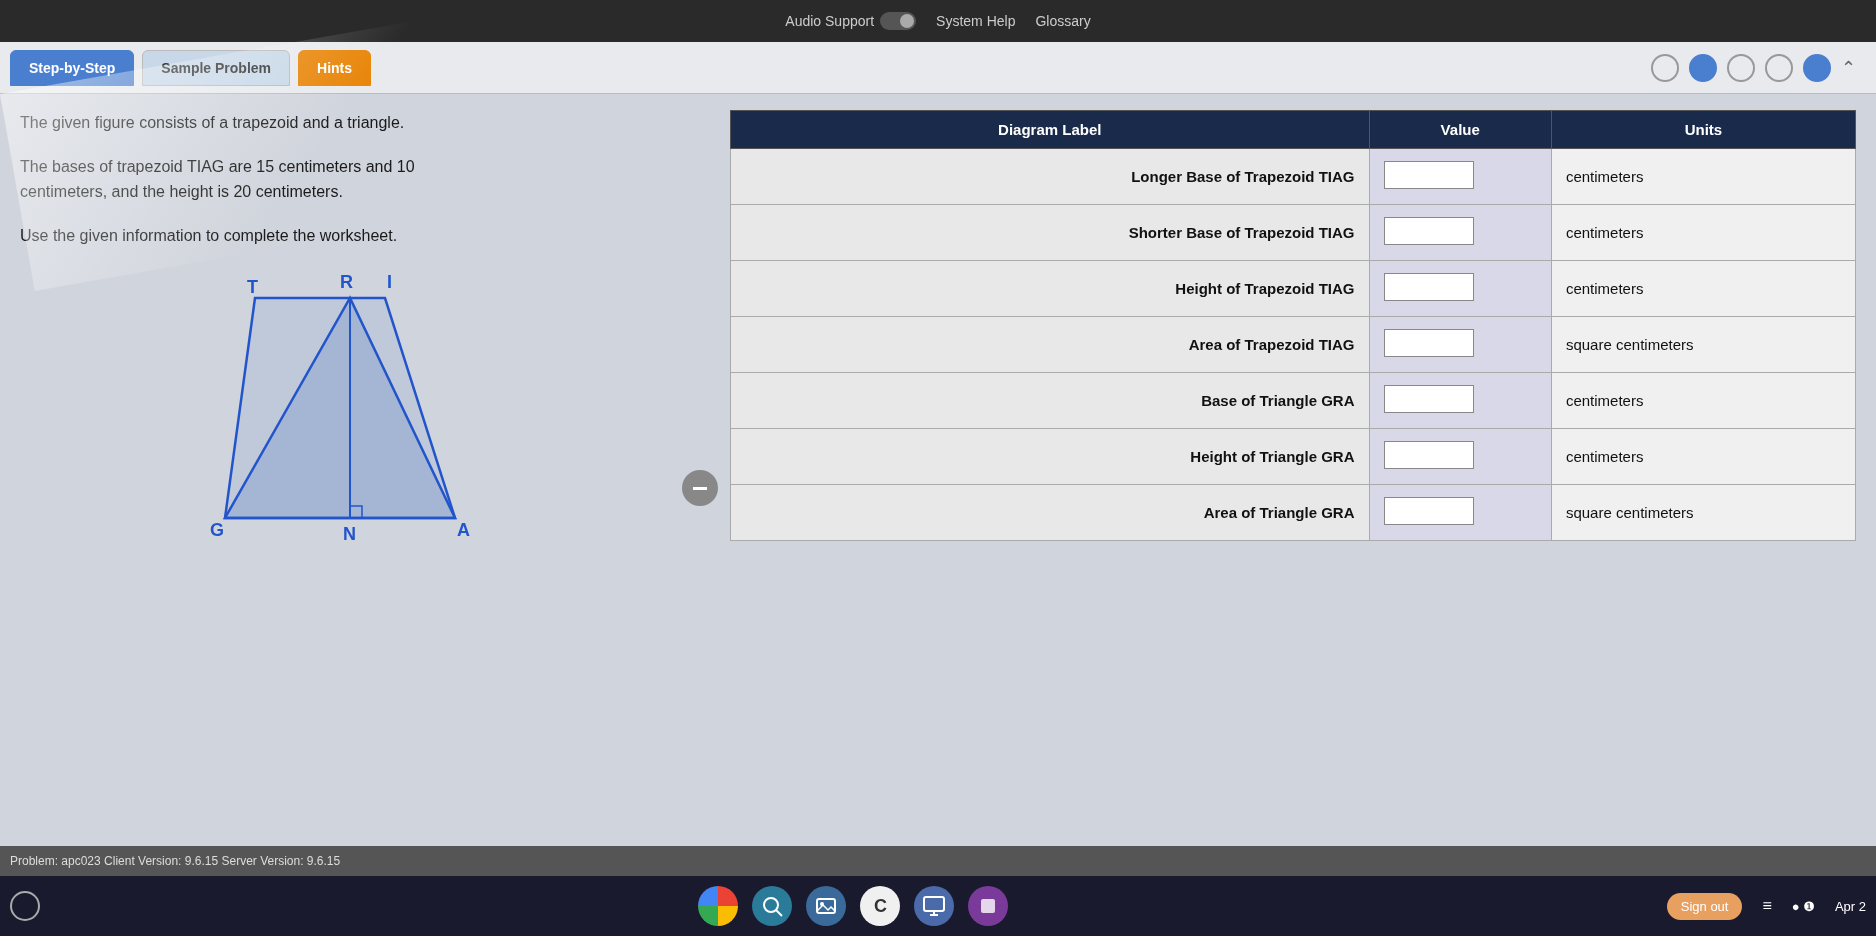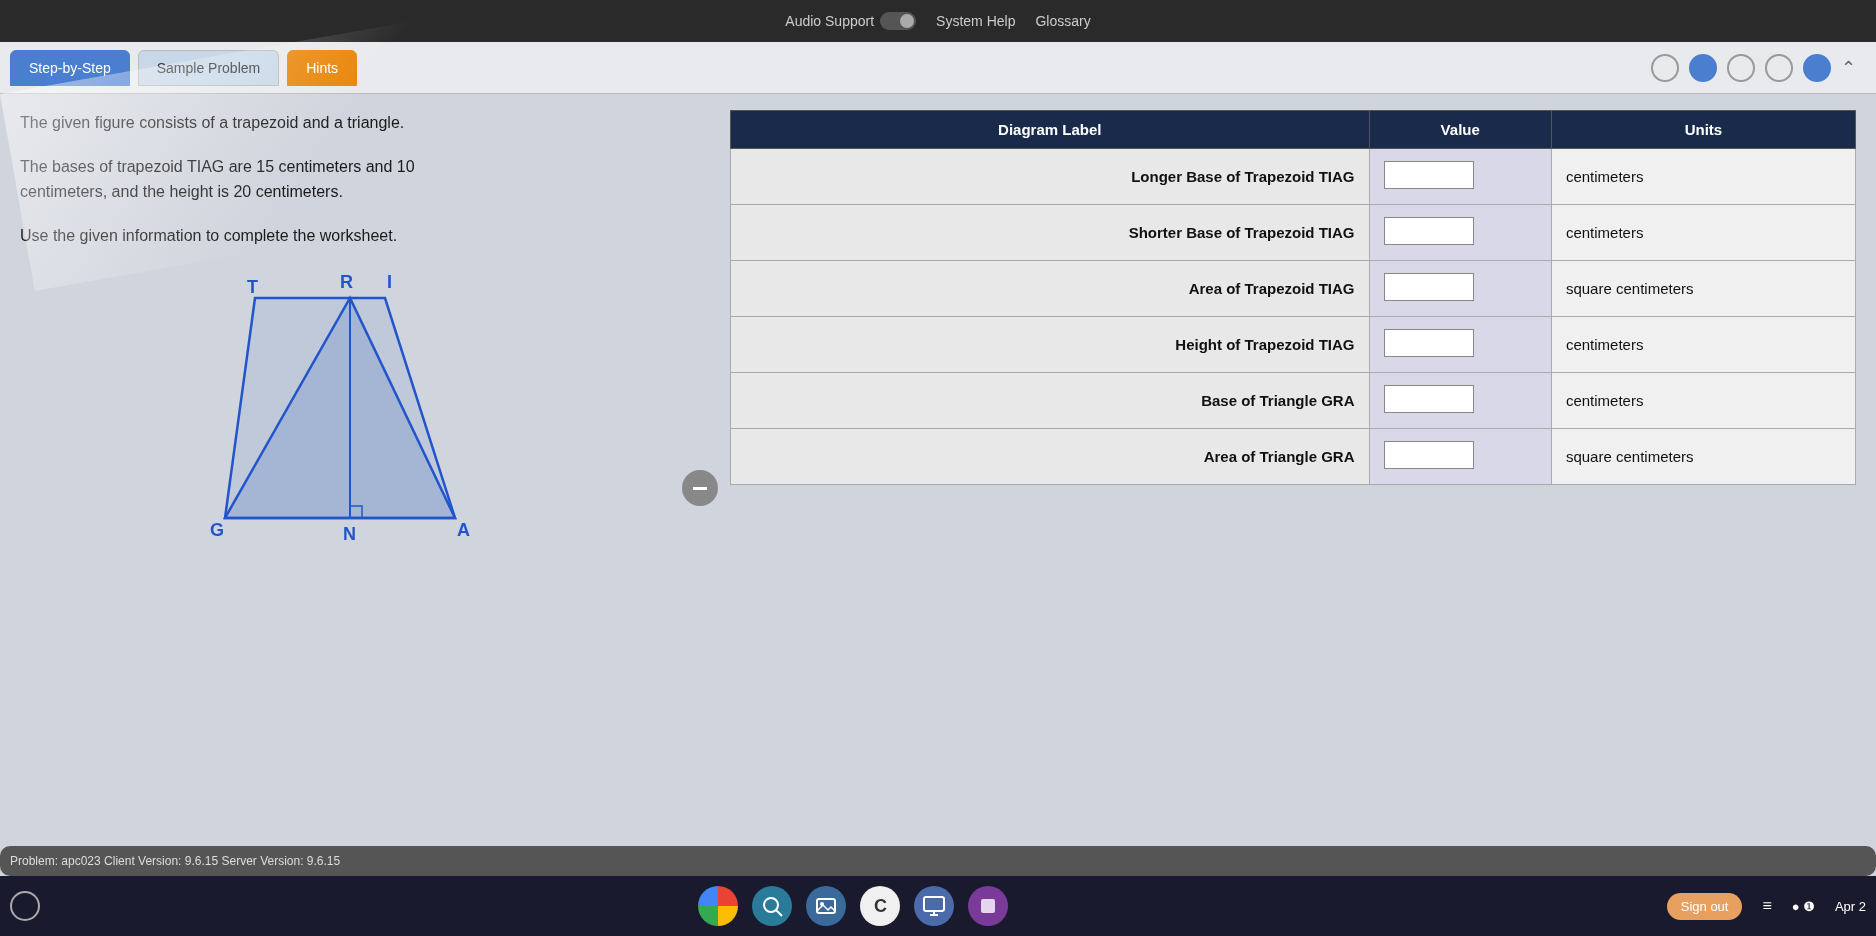--- a/index.html
+++ b/index.html
@@ -61,21 +61,21 @@
       border-bottom: 1px solid #bbb;
       position: relative;
     }
     .nav-tab {
       height: 36px;
       padding: 0 18px;
       border-radius: 6px 6px 0 0;
       display: flex;
       align-items: center;
       font-size: 14px;
-      font-weight: normal;
+      font-weight: bold;
       cursor: pointer;
       border: 1px solid #bbb;
     }
     .nav-tab.active {
       background: #4a7ecf;
       color: white;
       border-color: #4a7ecf;
     }
     .nav-tab.inactive {
       background: #c8d8e8;
@@ -211,21 +211,20 @@
     .footer-bar {
       width: 100%;
       height: 30px;
       background: #555;
       display: flex;
       align-items: center;
       padding: 0 10px;
       position: absolute;
       bottom: 60px;
       left: 0;
-      border-radius: 10px;
     }
     .footer-text {
       color: #ddd;
       font-size: 12px;
     }
 
     
     .taskbar {
       width: 100%;
       height: 60px;
@@ -420,31 +419,36 @@
             <td class="label-cell">Longer Base of Trapezoid TIAG</td>
             <td class="value-cell"><div class="input-box"></div></td>
             <td class="units-cell">centimeters</td>
           </tr>
           <tr>
             <td class="label-cell">Shorter Base of Trapezoid TIAG</td>
             <td class="value-cell"><div class="input-box"></div></td>
             <td class="units-cell">centimeters</td>
           </tr>
           <tr>
+            <td class="label-cell">Height of Trapezoid TIAG</td>
+            <td class="value-cell"><div class="input-box"></div></td>
+            <td class="units-cell">centimeters</td>
+          </tr>
+          <tr>
             <td class="label-cell">Area of Trapezoid TIAG</td>
             <td class="value-cell"><div class="input-box"></div></td>
             <td class="units-cell">square centimeters</td>
           </tr>
           <tr>
-            <td class="label-cell">Height of Trapezoid TIAG</td>
+            <td class="label-cell">Base of Triangle GRA</td>
             <td class="value-cell"><div class="input-box"></div></td>
             <td class="units-cell">centimeters</td>
           </tr>
           <tr>
-            <td class="label-cell">Base of Triangle GRA</td>
+            <td class="label-cell">Height of Triangle GRA</td>
             <td class="value-cell"><div class="input-box"></div></td>
             <td class="units-cell">centimeters</td>
           </tr>
           <tr>
             <td class="label-cell">Area of Triangle GRA</td>
             <td class="value-cell"><div class="input-box"></div></td>
             <td class="units-cell">square centimeters</td>
           </tr>
         </tbody>
       </table>

